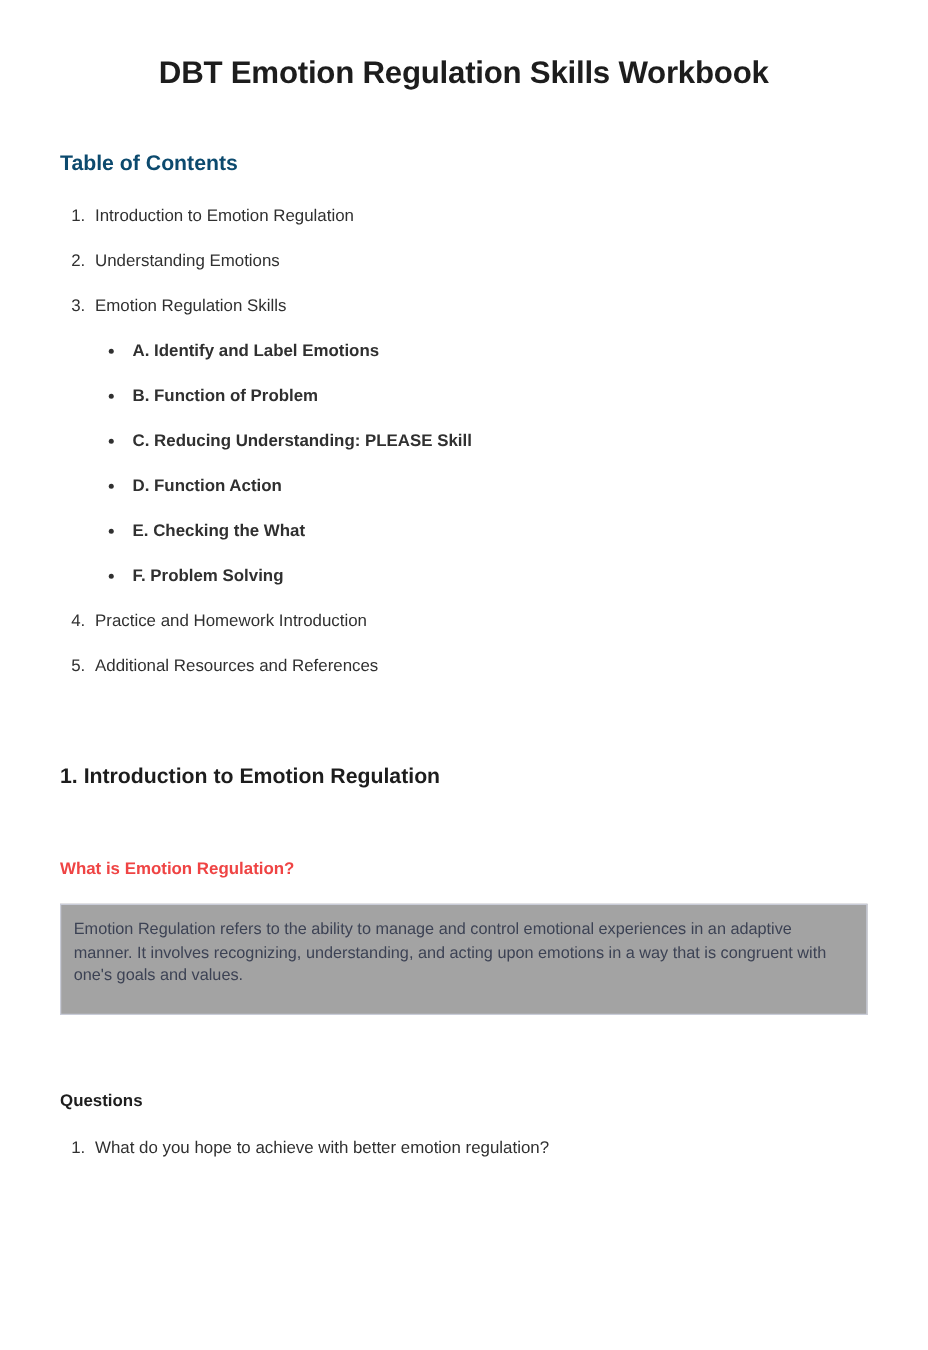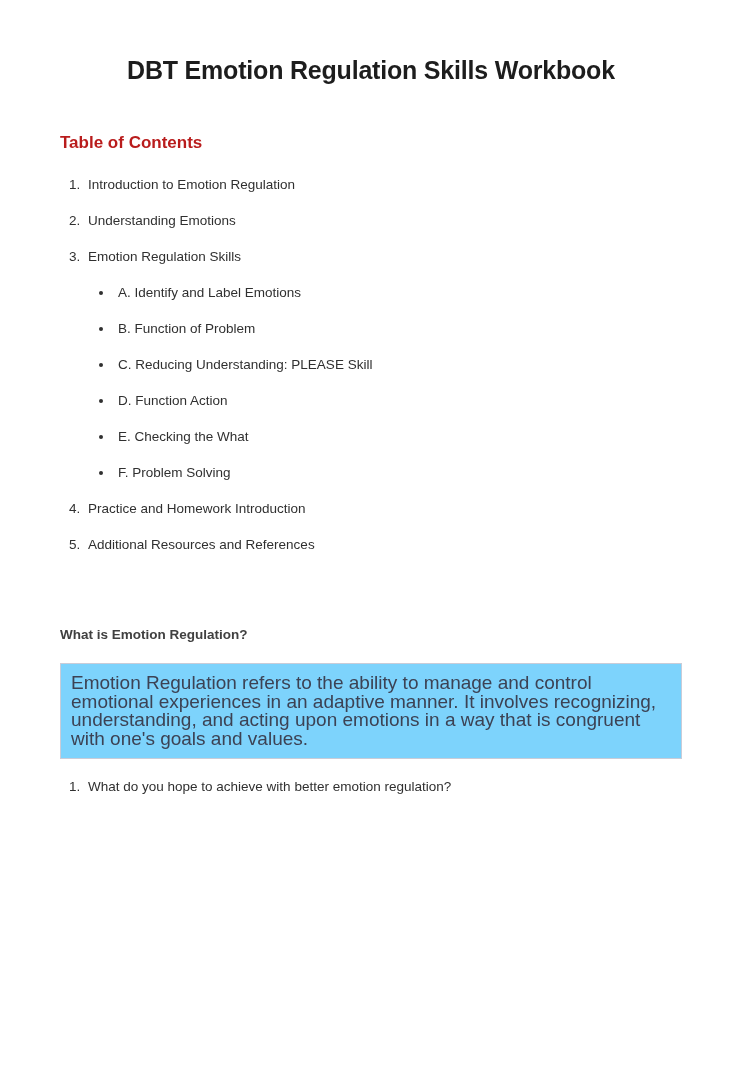--- a/index.html
+++ b/index.html
@@ -11,41 +11,41 @@
     width: 742px;
     height: 1080px;
     font-family: "Liberation Sans", sans-serif;
     color: #222222;
     overflow: hidden;
   }
   .page {
     position: relative;
     width: 742px;
     height: 1080px;
-    padding: 16px;
+    padding: 4px;
     box-sizing: border-box;
     background: #ffffff;
   }
   .doc-title {
     margin: 0;
     padding: 38px 44px 0 44px;
     font-size: 25px;
     line-height: 32px;
     font-weight: bold;
     color: #1d1d1d;
     text-align: center;
     letter-spacing: -0.2px;
   }
   .toc-heading {
     margin: 0;
     padding: 46px 44px 0 44px;
     font-size: 17px;
     line-height: 22px;
     font-weight: bold;
-    color: #b91c1c;
+    color: #0c4a6e;
   }
   ol.toc-list {
     margin: 22px 0 0 0;
     padding: 0 44px 0 68px;
     list-style-type: decimal;
     font-size: 13.5px;
     color: #303030;
   }
   ol.toc-list > li {
     margin: 0 0 19px 0;
@@ -56,48 +56,49 @@
     margin: 19px 0 0 0;
     padding: 0 0 0 26px;
     list-style-type: disc;
     font-size: 13.5px;
     color: #303030;
   }
   ul.toc-sublist > li {
     margin: 0 0 19px 0;
     line-height: 17px;
     padding-left: 4px;
+    font-weight: bold;
   }
   ul.toc-sublist > li:last-child {
     margin-bottom: 16px;
   }
   .section-heading {
     margin: 0;
     padding: 50px 44px 0 44px;
     font-size: 17px;
     line-height: 22px;
     font-weight: bold;
     color: #1d1d1d;
   }
   .sub-heading {
     margin: 0;
     padding: 54px 44px 0 44px;
     font-size: 13.5px;
     line-height: 18px;
     font-weight: bold;
-    color: #404040;
+    color: #ef4444;
   }
   .answer-box {
     margin: 19px 44px 15px 44px;
     box-sizing: border-box;
     min-height: 89px;
-    background: #7dd3fc;
+    background: #a3a3a3;
     border: 1px solid #c9ccd8;
     padding: 10px 11px 10px 10px;
-    font-size: 19px;
+    font-size: 13px;
     line-height: 18.5px;
     color: #3c4254;
   }
   .answer-box.tall {
     min-height: 88px;
   }
   .questions-heading {
     margin: 0;
     padding: 45px 44px 0 44px;
     font-size: 13.5px;
@@ -158,27 +159,29 @@
       </ul>
     </li>
     <li>
       <span>Practice and Homework Introduction</span>
     </li>
     <li>
       <span>Additional Resources and References</span>
     </li>
   </ol>
 
+  <h2 class="section-heading">1. Introduction to Emotion Regulation</h2>
 
   <h3 class="sub-heading">What is Emotion Regulation?</h3>
 
   <div class="answer-box">Emotion Regulation refers to the ability to manage and control emotional experiences in an adaptive manner. It involves recognizing, understanding, and acting upon emotions in a way that is congruent with one's goals and values.</div>
 
 
 
+  <h3 class="questions-heading">Questions</h3>
 
   <ol class="questions-list">
     <li>
       <span>What do you hope to achieve with better emotion regulation?</span>
     </li>
   </ol>
 
 </div>
 
 </body></html>

